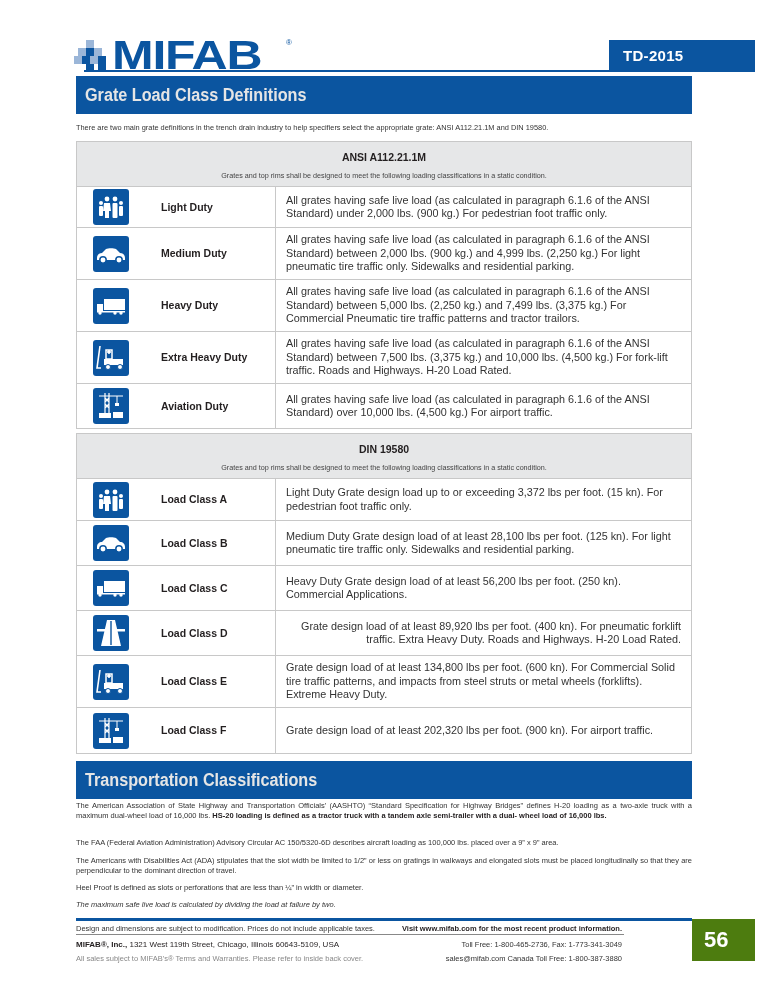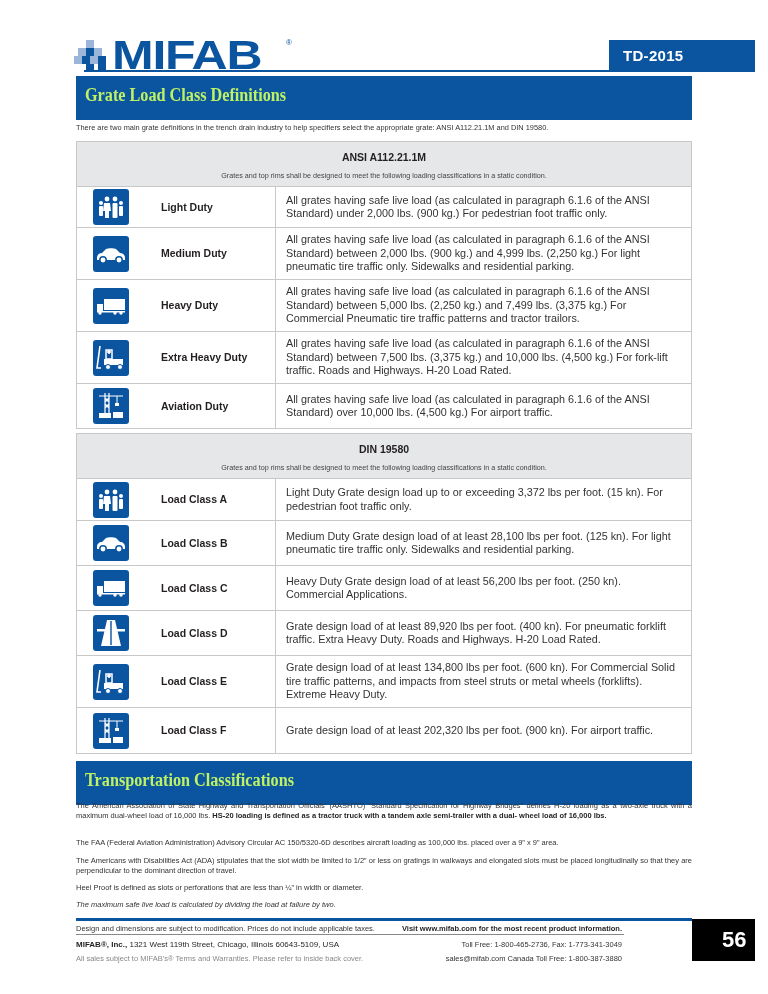--- a/index.html
+++ b/index.html
@@ -8,21 +8,21 @@
 
   
   .logo { position: absolute; left: 74px; top: 38px; height: 34px; display: flex; align-items: flex-start; }
   .logo-mark { width: 36px; height: 34px; position: relative; }
   .logo-mark span { position: absolute; width: 8px; height: 8px; }
   .logo-word { font-family: "Liberation Sans", sans-serif; font-weight: bold; font-size: 40px; line-height: 34px; color: #0b55a0; letter-spacing: -1px; margin-left: 2px; transform: scaleX(1.25); transform-origin: left bottom; height: 34px; }
   .logo-reg { position: absolute; left: 286px; top: 38px; font-size: 8px; color: #0b55a0; }
   .logo-line { position: absolute; left: 84px; top: 70px; width: 538px; height: 2px; background: #0b55a0; }
   .doc-tag { position: absolute; left: 609px; top: 40px; width: 146px; height: 32px; background: #0b55a0; color: #fff; font-weight: bold; font-size: 15px; line-height: 32px; padding-left: 14px; letter-spacing: 0.3px; }
 
-  .section-bar { position: absolute; left: 76px; width: 616px; height: 44px; background: #0b55a0; color: #bef264; font-family: Liberation Serif, serif; font-size: 18px; line-height: 38px; padding-left: 9px; transform-origin: left; }
+  .section-bar { position: absolute; left: 76px; width: 616px; height: 38px; background: #0b55a0; color: #e5e5e5; font-family: Liberation Sans, sans-serif; font-size: 18px; line-height: 38px; padding-left: 9px; transform-origin: left; }
   .section-bar span { display: inline-block; transform: scaleX(0.9); transform-origin: left; font-weight: bold; }
 
   .intro { position: absolute; left: 76px; top: 123px; font-size: 7.4px; color: #333; white-space: nowrap; }
 
   
   .tbl { position: absolute; left: 76px; width: 616px; border: 1px solid #c8c8c8; }
   .tbl-head { background: #e6e7e8; border-bottom: 1px solid #c8c8c8; text-align: center; }
   .tbl-title { font-weight: bold; font-size: 10.5px; padding-top: 9px; height: 28px; }
   .tbl-sub { font-size: 7.2px; color: #444; height: 16px; line-height: 12px; }
   .tbl-row { display: flex; border-bottom: 1px solid #c8c8c8; }
@@ -36,21 +36,21 @@
   
   .para { position: absolute; left: 76px; width: 616px; font-size: 7.5px; line-height: 10px; color: #333; text-align: justify; }
   .para b { color: #231f20; }
   .para i { font-style: italic; }
 
   
   .foot-line { position: absolute; left: 76px; top: 918px; width: 616px; height: 3px; background: #0b55a0; }
   .foot-rule { position: absolute; left: 76px; top: 934px; width: 548px; height: 1px; background: #888; }
   .foot-txt { position: absolute; font-size: 7.5px; color: #333; white-space: nowrap; }
   .foot-txt.grey { color: #888; }
-  .page-num { position: absolute; left: 692px; top: 919px; width: 63px; height: 42px; background: #000000; color: #fff; font-weight: bold; font-size: 22px; line-height: 42px; padding-left: 30px; }
+  .page-num { position: absolute; left: 692px; top: 919px; width: 63px; height: 42px; background: #4d7c0f; color: #fff; font-weight: bold; font-size: 22px; line-height: 42px; padding-left: 12px; }
 </style>
 </head>
 <body>
 
 <div class="logo">
   <div class="logo-mark">
     <span style="left:12px;top:2px;background:#9bb6d8"></span>
     <span style="left:4px;top:10px;background:#9bb6d8"></span>
     <span style="left:12px;top:10px;background:#0b55a0"></span>
     <span style="left:20px;top:10px;background:#9bb6d8"></span>
@@ -203,21 +203,21 @@
               <rect x="2" y="21" width="28" height="1.5"></rect>
               <circle cx="5" cy="23" r="1.7"></circle>
               <circle cx="20" cy="23" r="1.7"></circle>
               <circle cx="26" cy="23" r="1.7"></circle>
             </svg>
           </div>
         </div>
         <div class="cell-label">Load Class C</div>
         <div class="cell-desc">Heavy Duty Grate design load of at least 56,200 lbs per foot. (250 kn). Commercial Applications.</div>
       </div>
-      <div class="tbl-row" style="height: 45px;">
+      <div class="tbl-row" style="height: 45px; text-align: right;">
         <div class="cell-icon">
           <div class="icon-box">
             <svg viewBox="0 0 32 32" fill="#fff">
               <path d="M12 3h8l6 26H6z"></path>
               <rect x="2" y="12" width="28" height="2.5"></rect>
               <rect x="15.3" y="4" width="1.4" height="24" fill="#0b55a0"></rect>
             </svg>
           </div>
         </div>
         <div class="cell-label">Load Class D</div>

